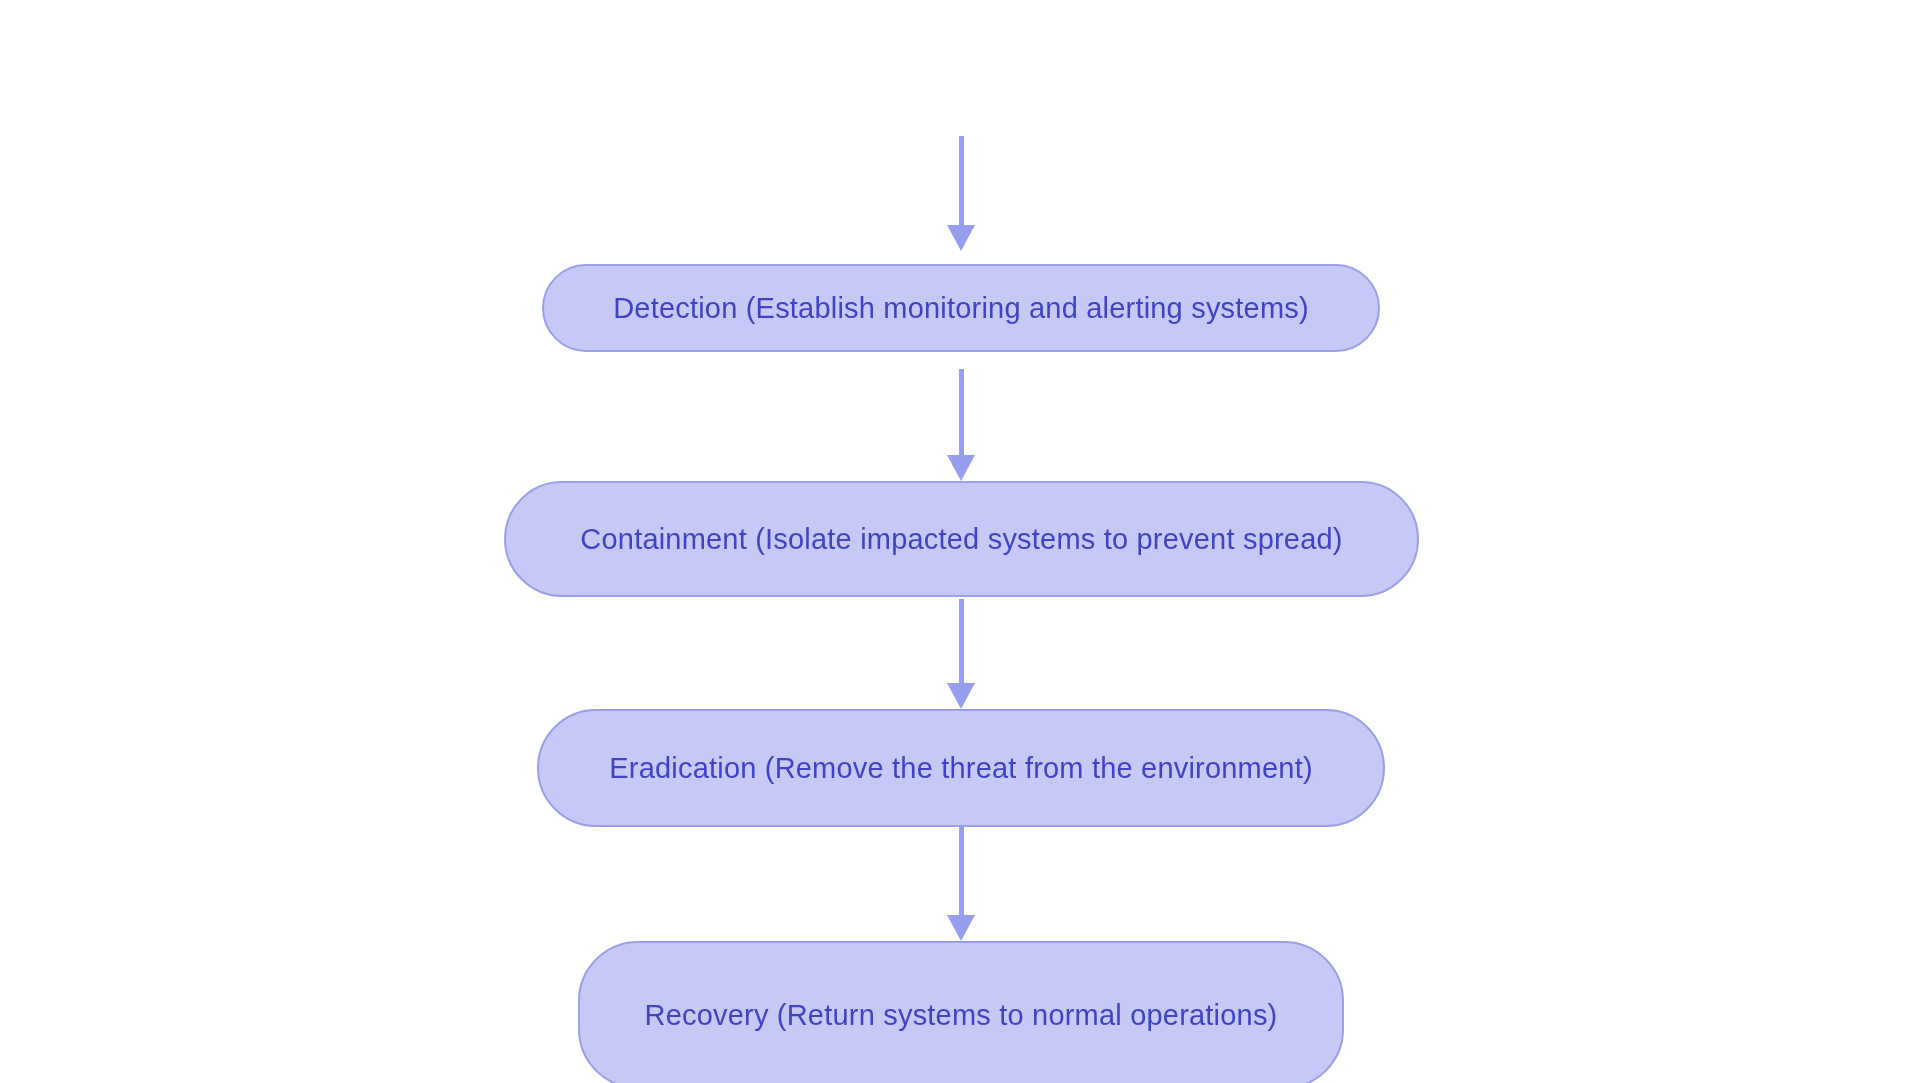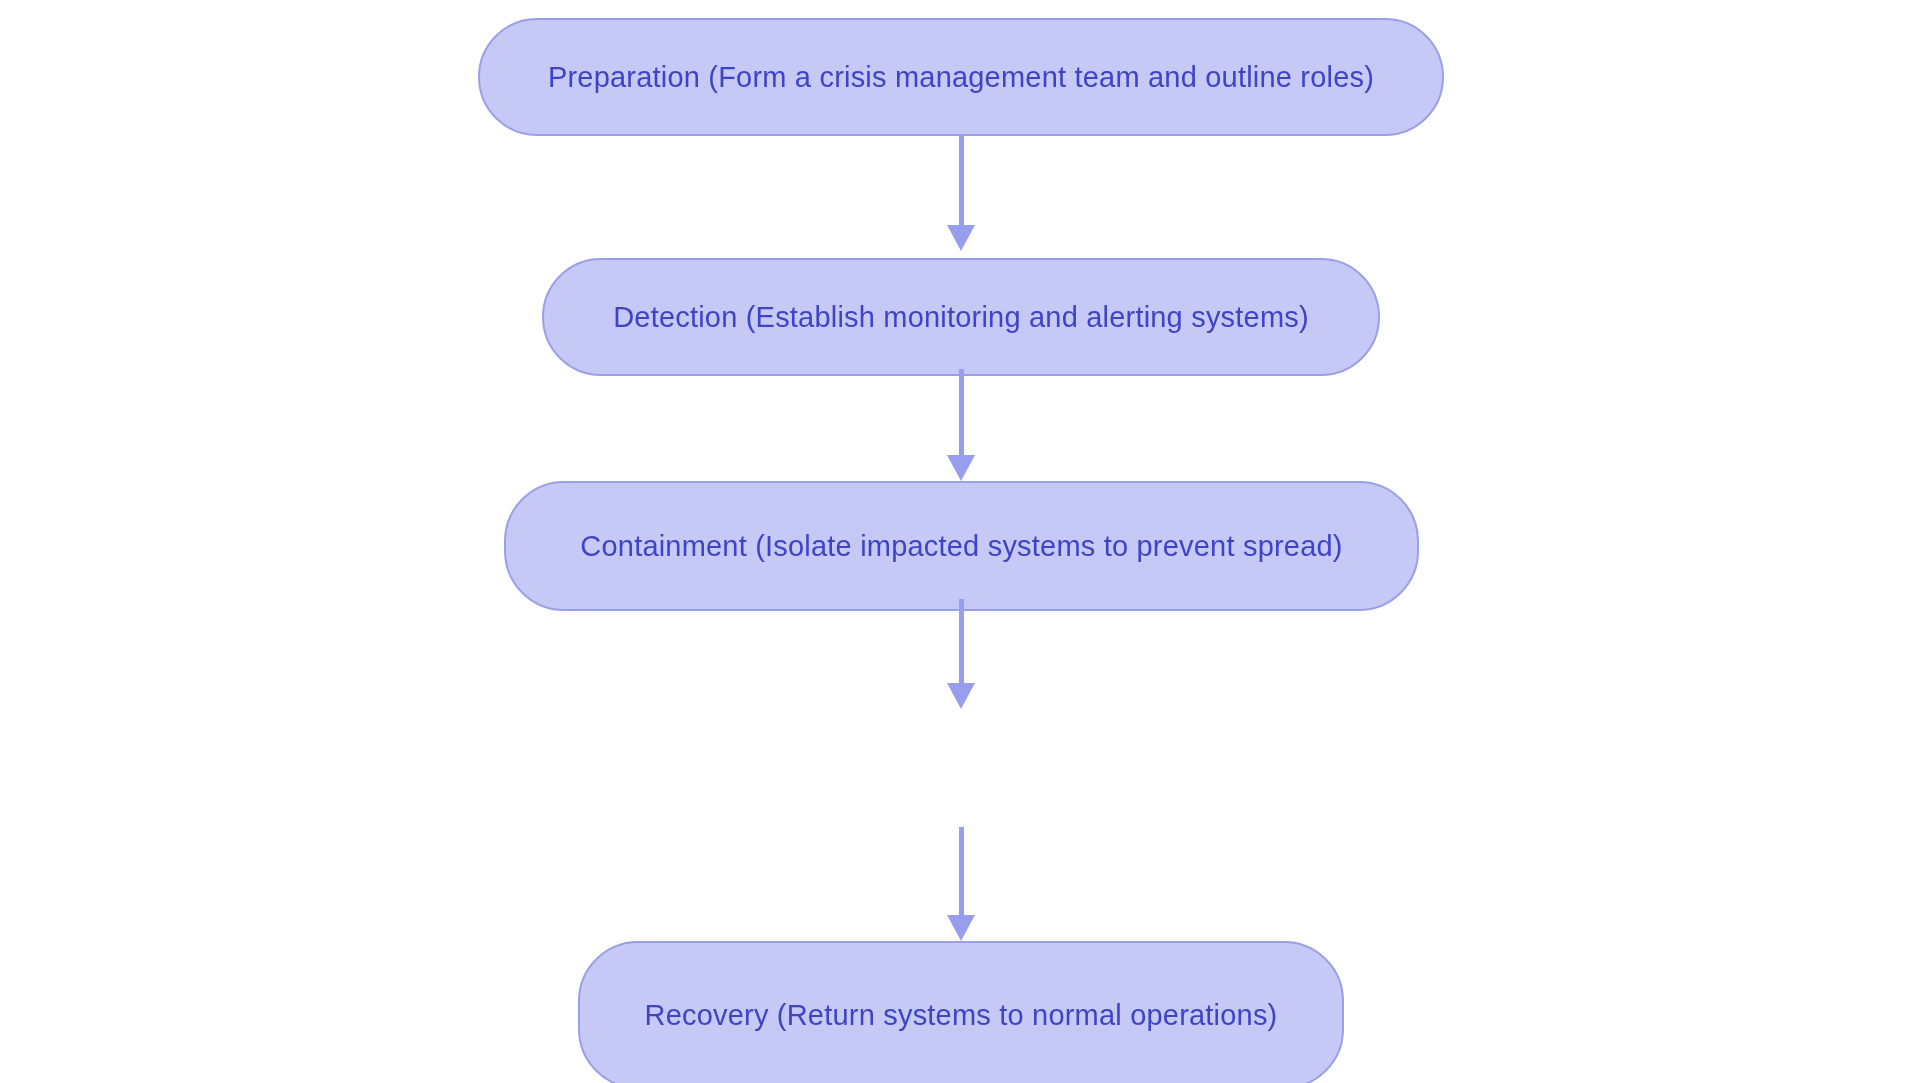--- a/index.html
+++ b/index.html
@@ -27,22 +27,22 @@
     text-align: center;
   }
   .node-label {
     color: #3f44c6;
     font-size: 29px;
     font-weight: 500;
     letter-spacing: 0.2px;
     white-space: nowrap;
   }
   .node-1 { left: 478px; top: 18px;  width: 966px; height: 118px; }
-  .node-2 { left: 542px; top: 258px; width: 838px; height: 118px; text-align: right; }
-  .node-3 { left: 504px; top: 481px; width: 915px; height: 130px; }
+  .node-2 { left: 542px; top: 264px; width: 838px; height: 88px; text-align: right; }
+  .node-3 { left: 504px; top: 481px; width: 915px; height: 116px; }
   .node-4 { left: 537px; top: 709px; width: 848px; height: 118px; }
   .node-5 { left: 578px; top: 941px; width: 766px; height: 148px; }
 
   .arrow {
     position: absolute;
     left: 947px;            
     width: 28px;
     display: flex;
     flex-direction: column;
     align-items: center;
@@ -62,23 +62,20 @@
     border-left: 14px solid transparent;
     border-right: 14px solid transparent;
     border-top: 26px solid #989eee;
   }
 </style>
 </head>
 <body>
 
 <div class="canvas">
 
-  <div class="node node-1">
-    <span class="node-label">Preparation (Form a crisis management team and outline roles)</span>
-  </div>
 
   <div class="arrow arrow-1">
     <div class="stem"></div>
     <div class="head"></div>
   </div>
 
   <div class="node node-2">
     <span class="node-label">Detection (Establish monitoring and alerting systems)</span>
   </div>
 
@@ -89,20 +86,23 @@
 
   <div class="node node-3">
     <span class="node-label">Containment (Isolate impacted systems to prevent spread)</span>
   </div>
 
   <div class="arrow arrow-3">
     <div class="stem"></div>
     <div class="head"></div>
   </div>
 
+  <div class="node node-4">
+    <span class="node-label">Eradication (Remove the threat from the environment)</span>
+  </div>
 
   <div class="arrow arrow-4">
     <div class="stem"></div>
     <div class="head"></div>
   </div>
 
   <div class="node node-5">
     <span class="node-label">Recovery (Return systems to normal operations)</span>
   </div>
 

